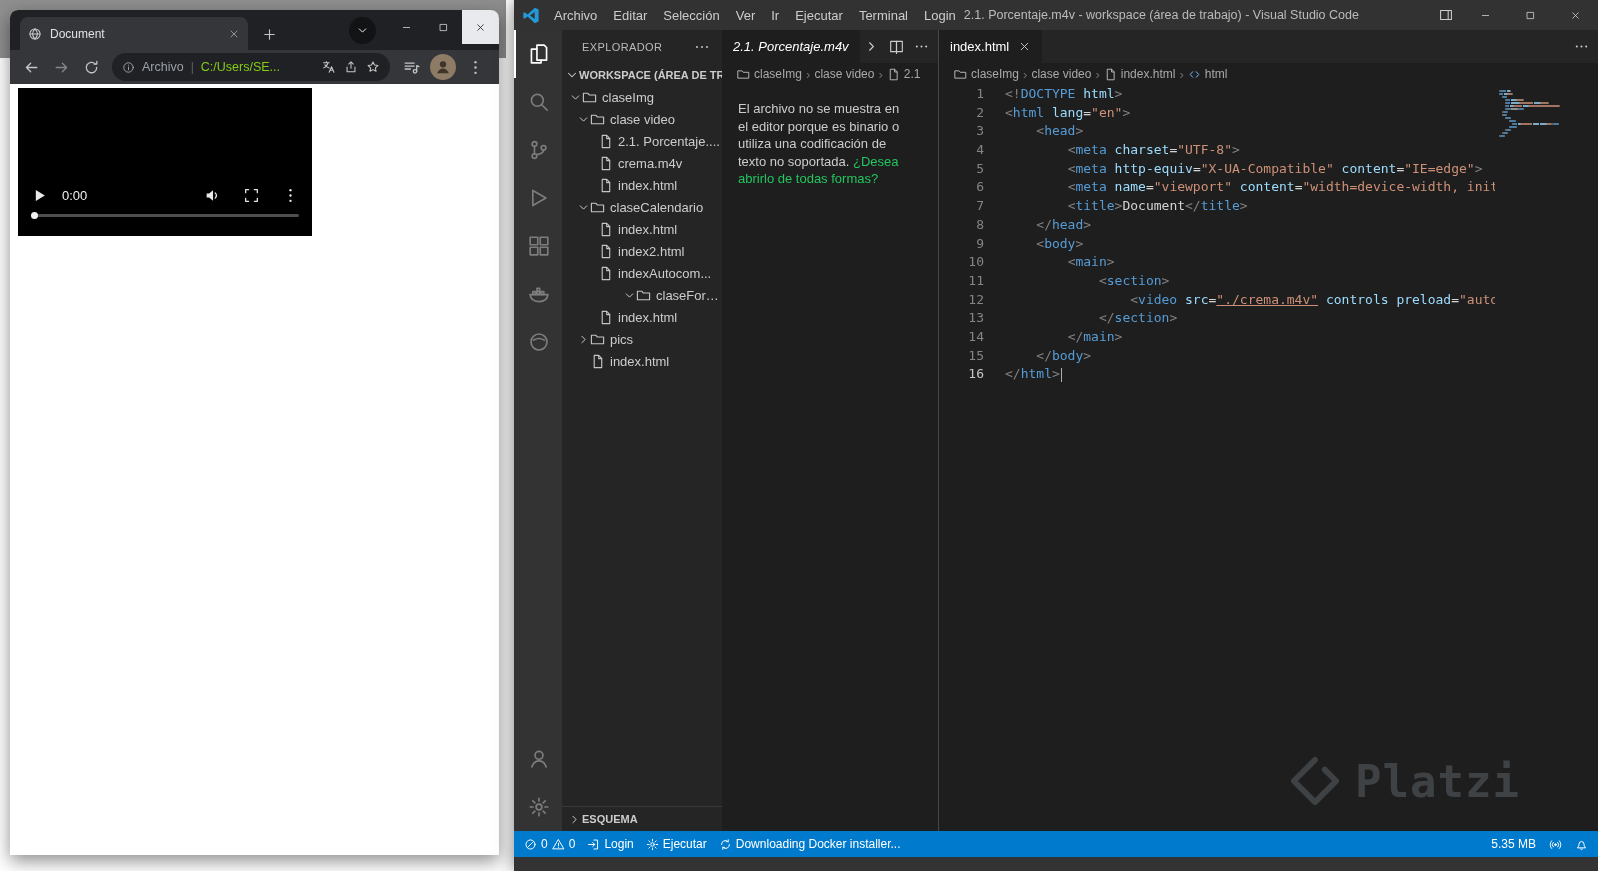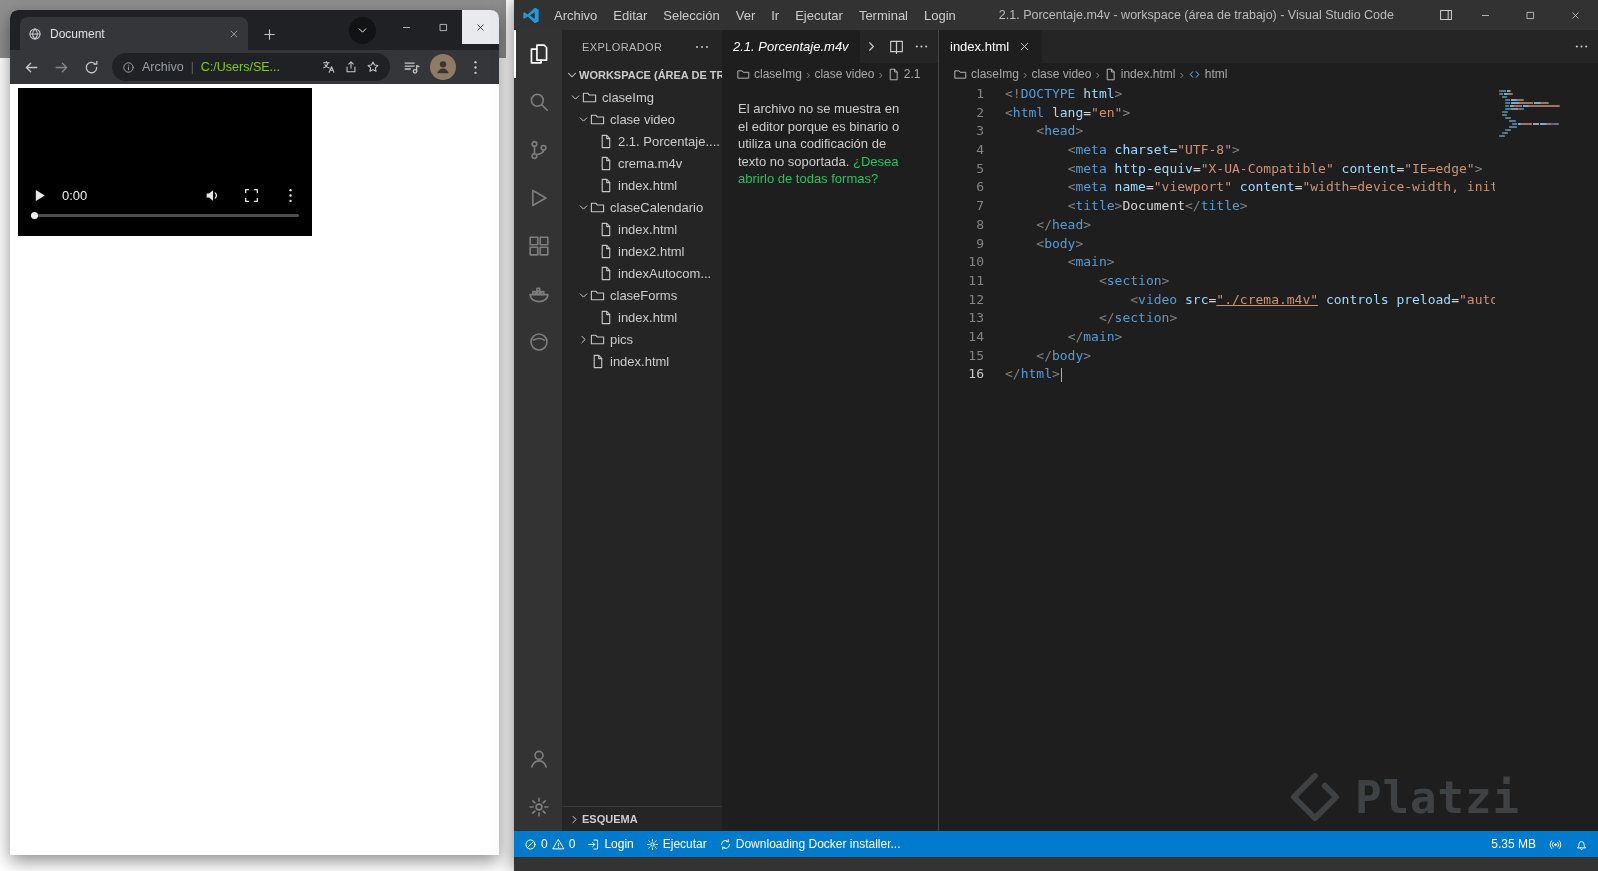--- a/index.html
+++ b/index.html
@@ -43,21 +43,21 @@
   .vspace{flex:1}
   .vbtn{margin-left:22px;color:#e9e9e9}
   .vtimeline{position:absolute;left:13px;right:13px;bottom:19px;height:3px;background:#4d4d4d;border-radius:2px}
   .vdot{position:absolute;left:0;top:-2px;width:7px;height:7px;border-radius:50%;background:#f1f1f1}
 
   
   .vscode{position:absolute;left:514px;top:0;width:1084px;height:871px;background:#1e1e1e;display:flex;flex-direction:column;box-shadow:0 0 16px rgba(0,0,0,.5)}
   .titlebar{height:30px;background:#323233;display:flex;align-items:center;color:#cccccc;font-size:13px;flex:0 0 auto}
   .vslogo{margin:0 6px 0 9px}.vslogo svg{width:17px;height:17px}
   .menu-item{padding:0 8px;height:30px;display:flex;align-items:center;cursor:default}
-  .tb-title{flex:1;text-align:center;font-size:12.5px;color:#bbbbbb;white-space:nowrap;overflow:hidden}
+  .tb-title{flex:1;font-size:12.5px;color:#bbbbbb;white-space:nowrap;overflow:hidden}
   .tb-icon{width:34px;height:30px;display:flex;align-items:center;justify-content:center;color:#cccccc}
   .tb-icon svg{width:14px;height:14px}
   .wbtn{width:45px;height:30px;display:flex;align-items:center;justify-content:center;color:#cccccc}
   .wbtn svg{width:11px;height:11px}
   .vs-main{flex:1;display:flex;min-height:0}
   .activitybar{width:48px;background:#333333;display:flex;flex-direction:column;align-items:stretch;flex:0 0 auto}
   .ab-item{height:48px;display:flex;align-items:center;justify-content:center;color:#7d7d7d;border-left:2px solid transparent}
   .ab-item svg{width:22px;height:22px}
   .ab-item.active{color:#ffffff;border-left-color:#ffffff}
   .ab-bottom{margin-top:auto}
@@ -98,21 +98,21 @@
   .code-line{height:18.7px;line-height:18.7px}
   .tk-p{color:#808080}.tk-t{color:#569cd6}.tk-a{color:#9cdcfe}.tk-e{color:#d4d4d4}
   .tk-s{color:#ce9178}.tk-l{color:#ce9178;text-decoration:underline}.tk-x{color:#d4d4d4}
   .caret{display:inline-block;width:1.5px;height:14px;background:#aeafad;vertical-align:middle;margin-left:1px}
   .minimap{position:absolute;right:0;top:0;bottom:0;width:103px;padding:5px 38px 0 4px;background:#1e1e1e}
   .mm-line{height:2px;margin-bottom:1px;display:flex}
   .mmseg{height:2px;display:inline-block;opacity:.75}
   .mm-p{background:#7a7a7a}.mm-t{background:#569cd6}.mm-a{background:#9cdcfe}
   .mm-s,.mm-l{background:#ce9178}.mm-x,.mm-e{background:#b5b5b5}
   .mm-sp{background:transparent !important}
-  .watermark{position:absolute;right:78px;bottom:8px;display:flex;align-items:center;gap:14px;color:#565a5e;opacity:.6}
+  .watermark{position:absolute;right:78px;bottom:24px;display:flex;align-items:center;gap:14px;color:#565a5e;opacity:.6}
   .watermark-logo svg{width:52px;height:52px}
   .watermark-text{font-size:44px;font-weight:bold;letter-spacing:1px}
 
   .statusbar{height:26px;background:#007acc;display:flex;align-items:center;color:#ffffff;font-size:12px;padding:0 10px;flex:0 0 auto}
   .sb-left{display:flex;align-items:center;gap:12px}
   .sb-right{margin-left:auto;display:flex;align-items:center;gap:13px}
   .sb-item{display:flex;align-items:center;gap:4px;white-space:nowrap}
   .sbi svg{width:13px;height:13px}
   .vs-footer{height:14px;background:#333333;flex:0 0 auto}
 </style>
@@ -522,21 +522,21 @@
             <div class="tree-row" style="padding-left: 22px;">
               <span class="tw"></span>
               <span class="ic ti">
                 <svg viewBox="0 0 16 16" fill="none" stroke="currentColor" stroke-width="1.2" stroke-linecap="round" stroke-linejoin="round">
                   <path d="M4.5 1.5h4.8l3.2 3.2v9.8h-8z"></path>
                   <path d="M9.3 1.7v3.2h3.2"></path>
                 </svg>
               </span>
               <span class="tree-label">indexAutocom...</span>
             </div>
-            <div class="tree-row" style="padding-left: 14px;">
+            <div class="tree-row" style="padding-left: 14px; margin-left: 46px;">
               <span class="ic tw">
                 <svg viewBox="0 0 16 16" fill="none" stroke="currentColor" stroke-width="1.2" stroke-linecap="round" stroke-linejoin="round">
                   <path d="M4 6l4 4 4-4"></path>
                 </svg>
               </span>
               <span class="ic ti">
                 <svg viewBox="0 0 16 16" fill="none" stroke="currentColor" stroke-width="1.2" stroke-linecap="round" stroke-linejoin="round">
                   <path d="M1.5 3.5h4.8l1.4 1.8h6.8v7.2h-13z"></path>
                 </svg>
               </span>

